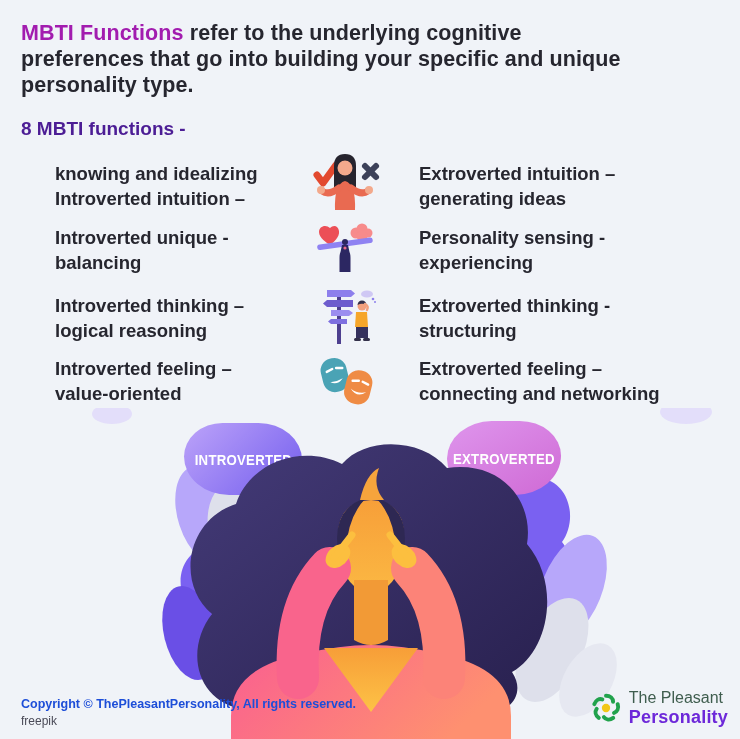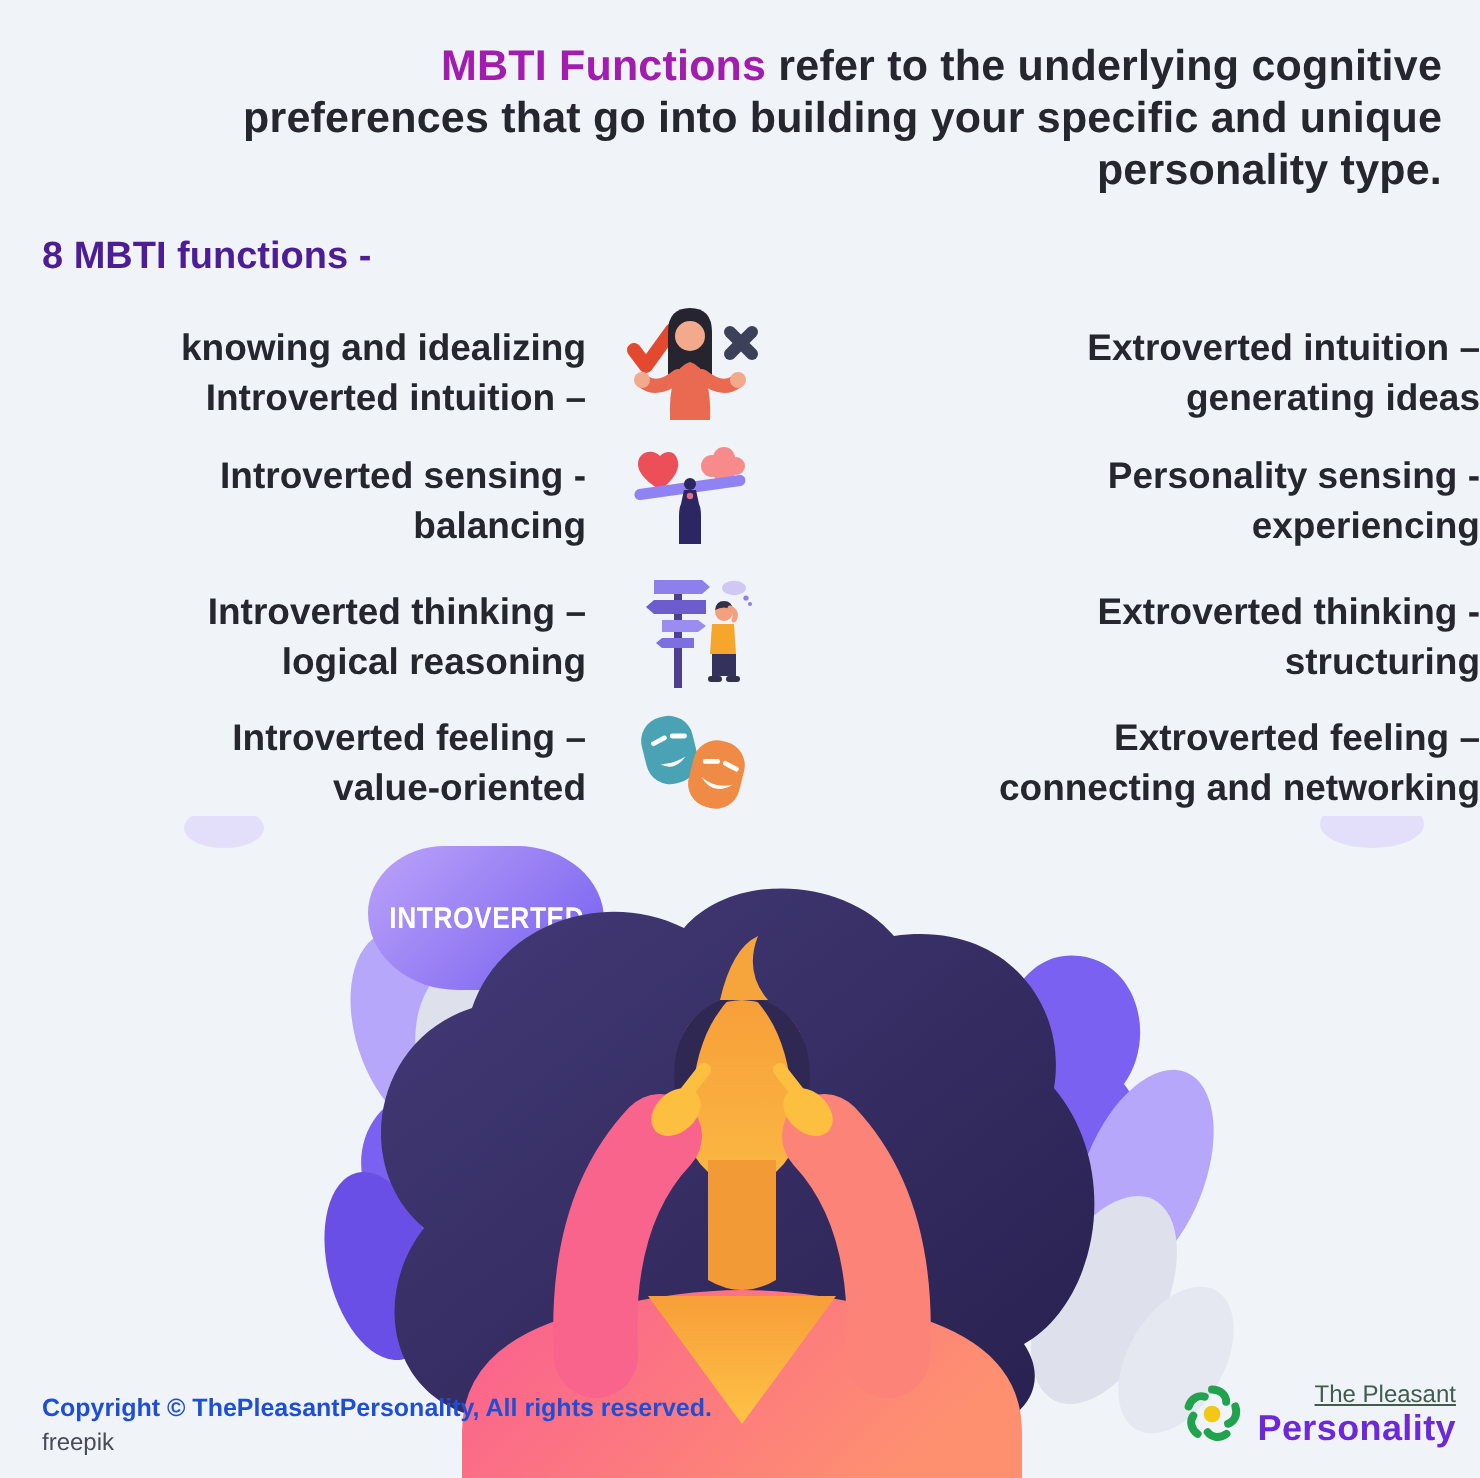--- a/index.html
+++ b/index.html
@@ -1,19 +1,19 @@
 <!DOCTYPE html>
 <html><head>
 <meta charset="utf-8">
 <style>
   html,body{margin:0;padding:0;}
   body{font-family:"Liberation Sans", sans-serif;}
   .page{
     position:relative; width:740px; height:739px;
-    background:#F0F3F8; overflow:hidden;text-align:right;
+    background:#F0F3F8; overflow:hidden;
   }
   
   .header{
     position:absolute; left:21px; top:20px; width:700px;
     font-size:21.5px; line-height:26px; font-weight:600; color:#26262F;
     letter-spacing:.1px;
   }
   .header .hl{color:#A21CAF; font-weight:700;}
   .subheading{
     position:absolute; left:21px; top:118px;
@@ -65,21 +65,21 @@
   }
   .credit{
     position:absolute; left:21px; top:714px; z-index:4;
     font-size:12px; color:#4A4A57;
   }
   .logo{
     position:absolute; right:12px; top:690px; z-index:4;
     display:flex; align-items:center; gap:6px;
   }
   .logo-text{display:flex; flex-direction:column; line-height:1;}
-  .logo-top{font-size:12px; color:#3F5D4E; margin-bottom:2px;text-decoration:underline;}
+  .logo-top{font-size:16px; color:#3F5D4E; margin-bottom:2px;}
   .logo-bottom{font-size:18px; font-weight:700; color:#6d28d9; letter-spacing:.2px;}
 </style>
 </head>
 <body>
 
 <div class="page">
 
   <div class="header">
     <span class="hl">MBTI Functions</span><span> refer to the underlying cognitive</span>
     <span style="display:block">preferences that go into building your specific and unique</span>
@@ -112,21 +112,21 @@
         </svg>
       </div>
       <div class="flabel right">
         <span>Extroverted intuition –</span>
         <span>generating ideas</span>
       </div>
     </div>
 
     <div class="frow">
       <div class="flabel">
-        <span>Introverted sensing -</span>
+        <span>Introverted unique -</span>
         <span>balancing</span>
       </div>
       <div class="icon-cell">
         <svg width="72" height="68" viewBox="0 0 72 68">
           <g fill="#F78B8B">
             <circle cx="47" cy="17" r="5.5"></circle>
               <circle cx="53" cy="13" r="5.5"></circle>
             <circle cx="59" cy="17" r="4.5"></circle>
               <circle cx="53" cy="20" r="5.5"></circle>
           </g>
@@ -211,20 +211,23 @@
     <ellipse cx="572" cy="180" rx="30" ry="56" fill="#B7A7FA" transform="rotate(22 572 180)"></ellipse>
     <ellipse cx="552" cy="242" rx="30" ry="56" fill="#DEE0EB" transform="rotate(26 552 242)"></ellipse>
     <ellipse cx="588" cy="272" rx="24" ry="40" fill="#E6E8F1" transform="rotate(30 588 272)"></ellipse>
     <ellipse cx="686" cy="4" rx="26" ry="12" fill="#E3DEFA"></ellipse>
     <ellipse cx="112" cy="6" rx="20" ry="10" fill="#E3DEFA"></ellipse>
   </svg>
 
   <div class="bubble bubble-left">
     <span class="btxt">INTROVERTED</span>
   </div>
+  <div class="bubble bubble-right">
+    <span class="btxt">EXTROVERTED</span>
+  </div>
 
   <svg class="illus-fg" viewBox="0 0 740 331">
     <defs>
       <linearGradient id="hairGrad" x1="0" y1="0" x2="1" y2="1">
         <stop offset="0" stop-color="#443B78"></stop>
           <stop offset="1" stop-color="#271F4D"></stop>
       </linearGradient>
       <linearGradient id="faceGrad" x1="0" y1="0" x2="0" y2="1">
         <stop offset="0" stop-color="#F79F39"></stop>
           <stop offset="1" stop-color="#FBB843"></stop>

